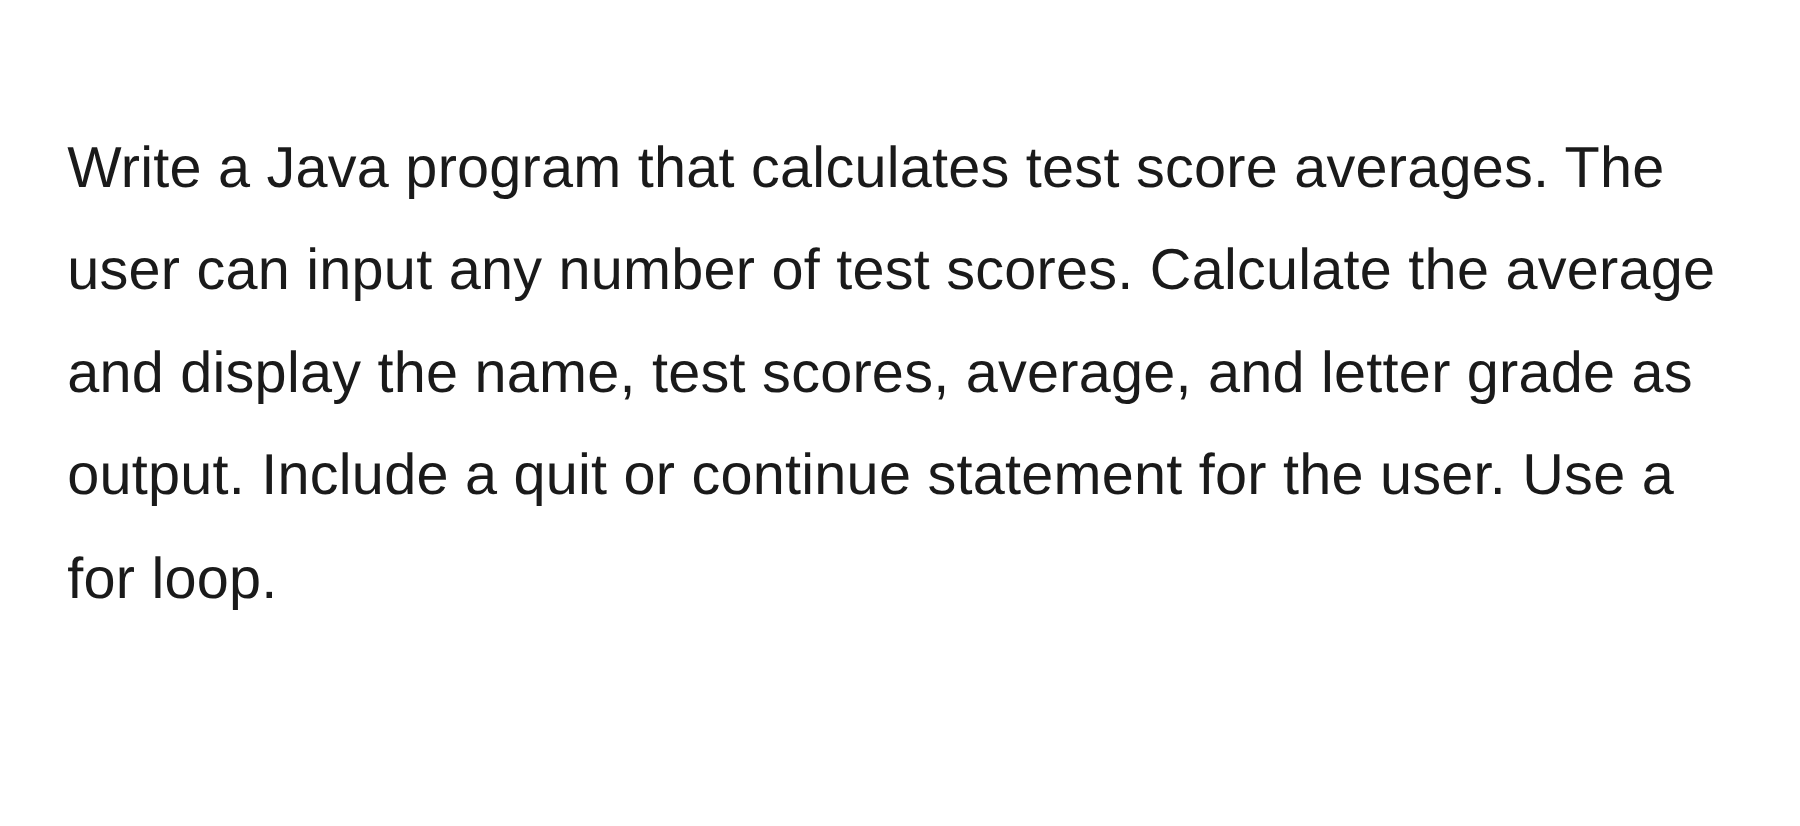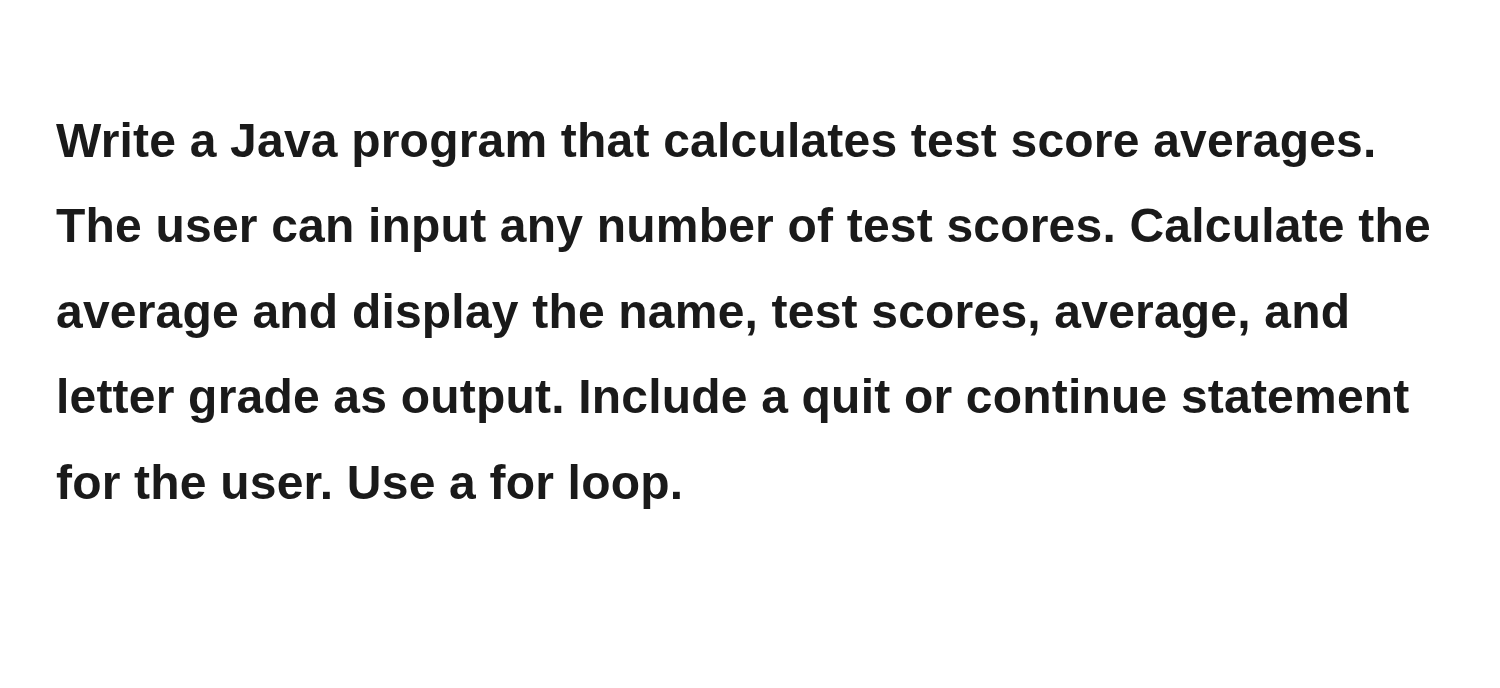--- a/index.html
+++ b/index.html
@@ -12,20 +12,20 @@
       height: 688px;
       background: #ffffff;
       font-family: -apple-system, BlinkMacSystemFont, "Segoe UI", Helvetica, Arial, sans-serif;
       padding: 98px 56px 56px 56px;
       overflow: hidden;
     }
     .content {
       font-size: 48px;
       line-height: 1.78;
       color: #1a1a1a;
-      font-weight: 700;
+      font-weight: 400;
       letter-spacing: 0.2px;
     }
   </style>
 </head>
 <body>
 
 <div class="content">Write a Java program that calculates test score averages. The user can input any number of test scores. Calculate the average and display the name, test scores, average, and letter grade as output. Include a quit or continue statement for the user. Use a for loop.</div>
 
 </body></html>

